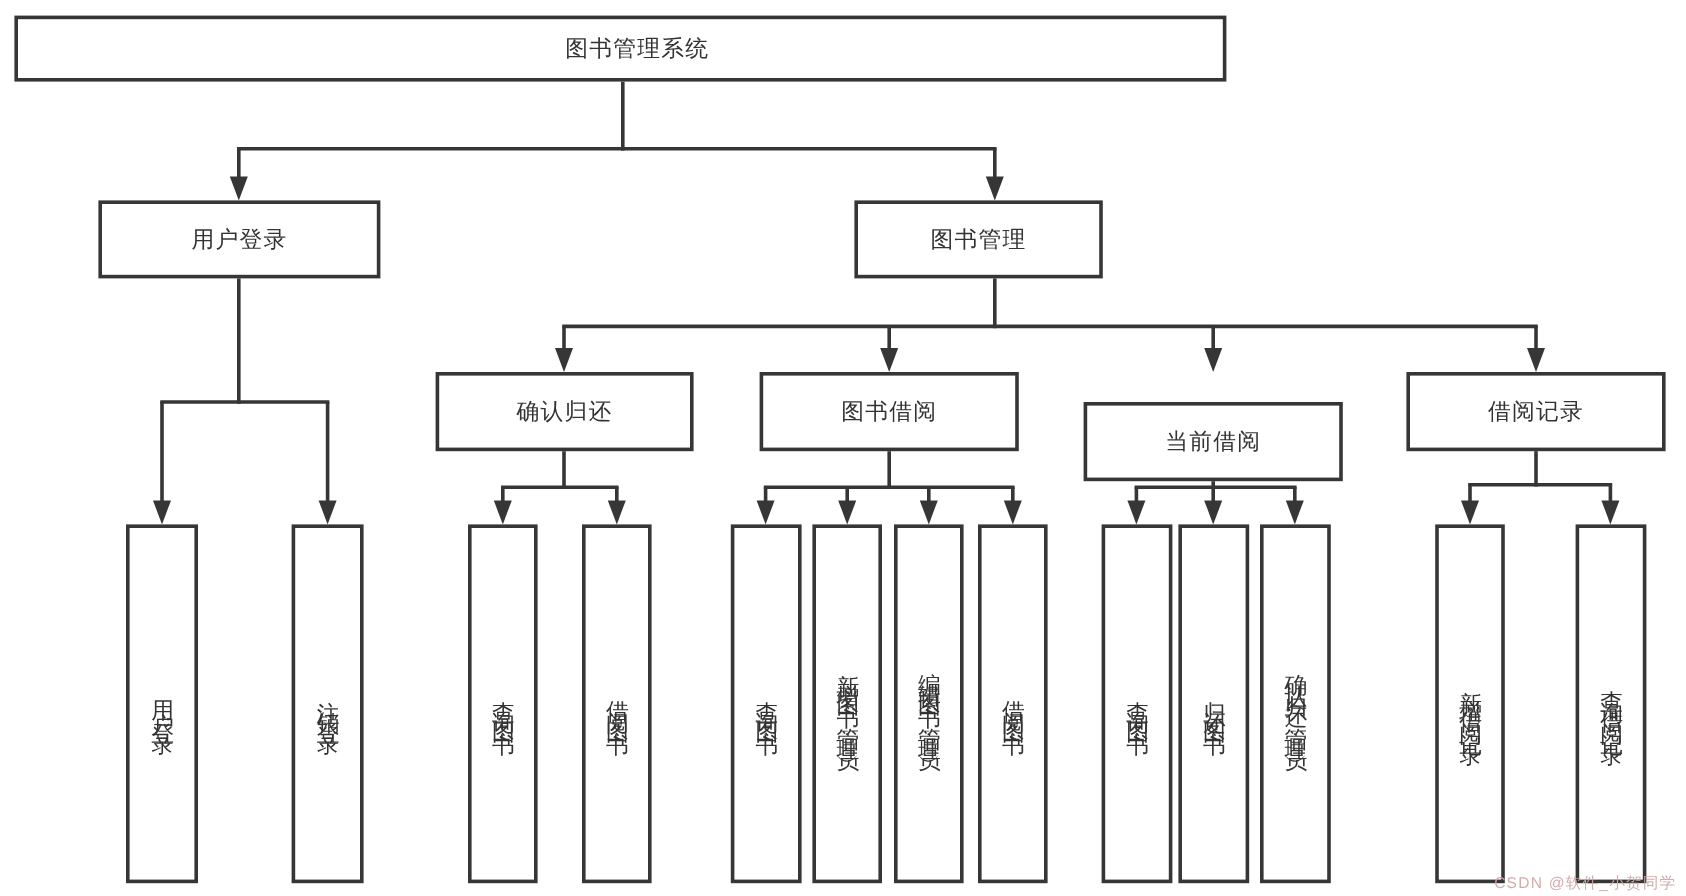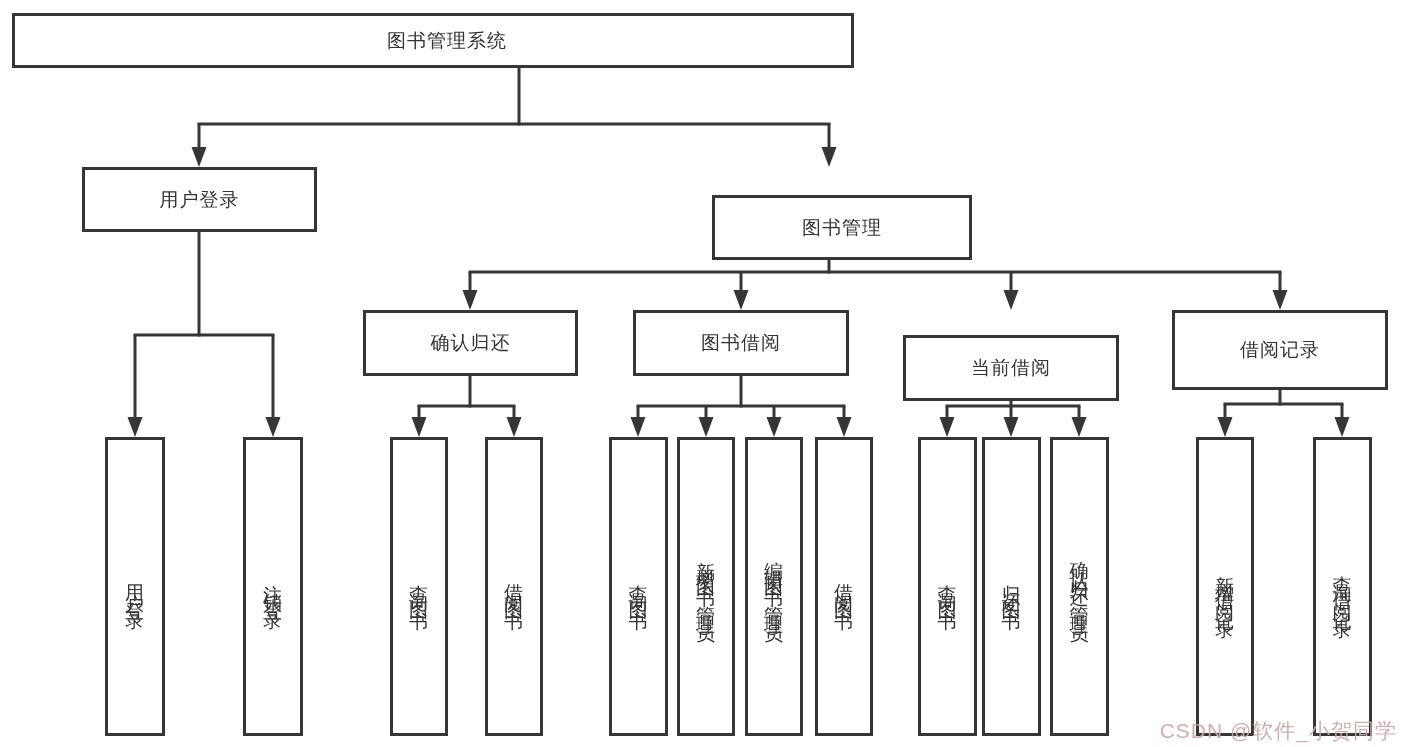--- a/index.html
+++ b/index.html
@@ -25,21 +25,21 @@
   .v-node span {
     writing-mode:vertical-rl;
     font-size:19px;
     letter-spacing:9px;
     line-height:1;
     white-space:nowrap;
   }
   .watermark {
     position:absolute;
     right:8px; bottom:2px;
-    font-size:21px;
+    font-size:13px;
     color:#cda6a6;
     opacity:0.92;
     letter-spacing:1px;
     white-space:nowrap;
     pointer-events:none;
   }
 </style>
 </head>
 <body>
 
@@ -93,41 +93,41 @@
       <line x1="1011" y1="406" x2="1011" y2="423" stroke="#363636" stroke-width="3"></line>
       <polygon points="1003.5,417 1018.5,417 1011,437" fill="#363636"></polygon>
       <line x1="1079" y1="406" x2="1079" y2="423" stroke="#363636" stroke-width="3"></line>
       <polygon points="1071.5,417 1086.5,417 1079,437" fill="#363636"></polygon>
       <line x1="1225" y1="404" x2="1225" y2="423" stroke="#363636" stroke-width="3"></line>
       <polygon points="1217.5,417 1232.5,417 1225,437" fill="#363636"></polygon>
       <line x1="1342" y1="404" x2="1342" y2="423" stroke="#363636" stroke-width="3"></line>
       <polygon points="1334.5,417 1349.5,417 1342,437" fill="#363636"></polygon>
     </svg>
 
-  <div class="node h-node" style="left:12px; top:13px; width:842px; height:55px;padding-left:28px;">
+  <div class="node h-node" style="left:12px; top:13px; width:1010px; height:55px;padding-left:28px;">
     <span>图书管理系统</span>
   </div>
 
   <div class="node h-node" style="left:82px; top:167px; width:235px; height:65px;">
     <span>用户登录</span>
   </div>
-  <div class="node h-node" style="left:712px; top:167px; width:260px; height:65px;margin-top:28px;">
+  <div class="node h-node" style="left:712px; top:167px; width:207px; height:65px;">
     <span>图书管理</span>
   </div>
 
   <div class="node h-node" style="left:363px; top:310px; width:215px; height:66px;">
     <span>确认归还</span>
   </div>
   <div class="node h-node" style="left:633px; top:310px; width:216px; height:66px;align-items:center;">
     <span>图书借阅</span>
   </div>
   <div class="node h-node" style="left:903px; top:310px; width:216px; height:66px;margin-top:25px;">
     <span>当前借阅</span>
   </div>
-  <div class="node h-node" style="left:1172px; top:310px; width:216px; height:80px;">
+  <div class="node h-node" style="left:1172px; top:310px; width:216px; height:66px;">
     <span>借阅记录</span>
   </div>
 
   <div class="node v-node" style="left:105px; top:437px; width:60px; height:299px;">
     <span>用户登录</span>
   </div>
   <div class="node v-node" style="left:243px; top:437px; width:60px; height:299px;">
     <span>注销登录</span>
   </div>
 

